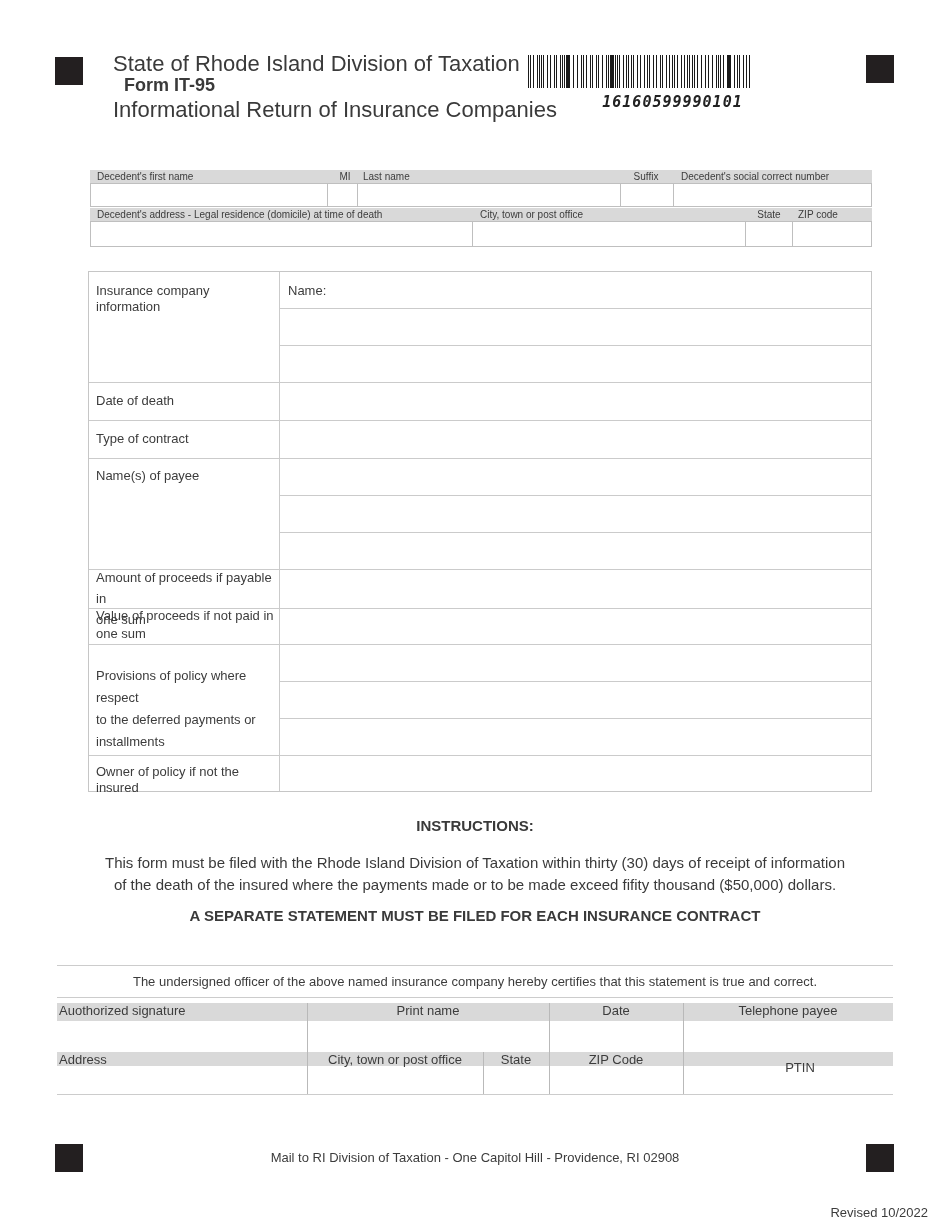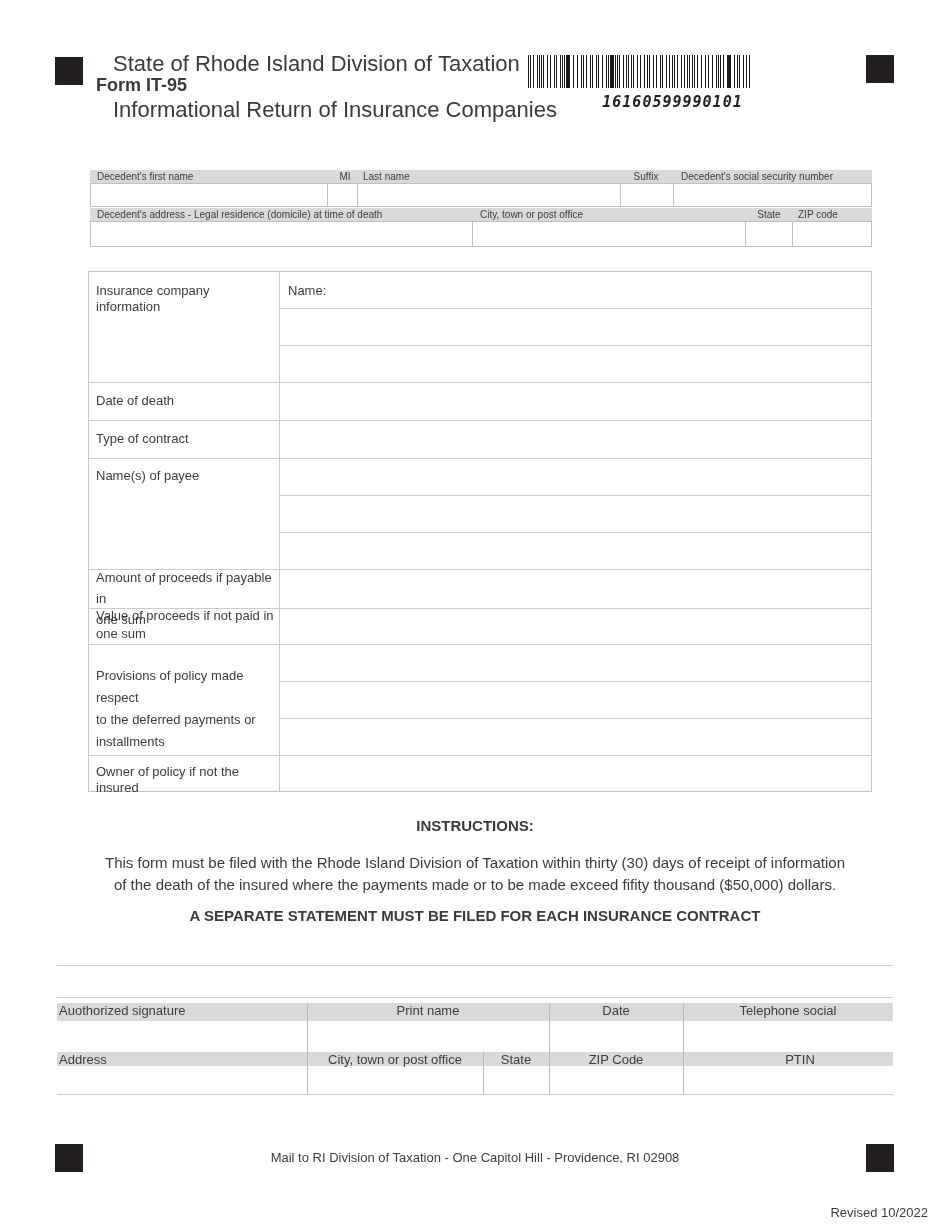--- a/index.html
+++ b/index.html
@@ -29,21 +29,21 @@
 <body>
 
 <div class="page">
 
   <div class="regmark" style="left:55px;top:57px;"></div>
   <div class="regmark" style="left:866px;top:55px;"></div>
   <div class="regmark" style="left:55px;top:1144px;"></div>
   <div class="regmark" style="left:866px;top:1144px;"></div>
 
   <div class="hdr1" style="left:113px;top:54px;">State of Rhode Island Division of Taxation</div>
-  <div class="hdr1 bold" style="left:96px;top:75px;font-size:18px;">Form IT-95</div>
+  <div class="hdr1 bold" style="left:124px;top:75px;font-size:18px;">Form IT-95</div>
   <div class="hdr1" style="left:113px;top:100px;">Informational Return of Insurance Companies</div>
 
   <div class="abs" style="left:528px;top:55px;width:289px;height:33px;display:flex;overflow:hidden;">
       <div style="flex: 0 0 auto; height: 100%; width: 1px; margin-right: 1px; background: rgb(26, 26, 26);"></div>
       <div style="flex: 0 0 auto; height: 100%; width: 1px; margin-right: 2px; background: rgb(26, 26, 26);"></div>
       <div style="flex: 0 0 auto; height: 100%; width: 1px; margin-right: 3px; background: rgb(26, 26, 26);"></div>
       <div style="flex: 0 0 auto; height: 100%; width: 1px; margin-right: 1px; background: rgb(26, 26, 26);"></div>
       <div style="flex: 0 0 auto; height: 100%; width: 1px; margin-right: 1px; background: rgb(26, 26, 26);"></div>
       <div style="flex: 0 0 auto; height: 100%; width: 1px; margin-right: 1px; background: rgb(26, 26, 26);"></div>
       <div style="flex: 0 0 auto; height: 100%; width: 1px; margin-right: 3px; background: rgb(26, 26, 26);"></div>
@@ -114,21 +114,21 @@
       <div style="flex: 0 0 auto; height: 100%; width: 1px; margin-right: 2px; background: rgb(26, 26, 26);"></div>
     </div>
   <div class="bcnum" style="left:528px;top:93px;width:289px;">16160599990101</div>
 
   <div class="abs" style="left:90px;top:170px;width:782px;height:77px;">
     <div class="strip" style="left:0;top:0;width:782px;height:13px;">
       <span class="slabel" style="left:7px;top:0;">Decedent's first name</span>
       <span class="slabel center" style="left:241px;top:0;width:28px;">MI</span>
       <span class="slabel" style="left:273px;top:0;">Last name</span>
       <span class="slabel center" style="left:528px;top:0;width:56px;">Suffix</span>
-      <span class="slabel" style="left:591px;top:0;">Decedent's social security number</span>
+      <span class="slabel" style="left:591px;top:0;">Decedent's social correct number</span>
     </div>
     <div class="cell" style="left:0;top:13px;width:238px;height:24px;"></div>
     <div class="cell" style="left:237px;top:13px;width:31px;height:24px;"></div>
     <div class="cell" style="left:267px;top:13px;width:264px;height:24px;"></div>
     <div class="cell" style="left:530px;top:13px;width:54px;height:24px;"></div>
     <div class="cell" style="left:583px;top:13px;width:199px;height:24px;"></div>
     <div class="strip" style="left:0;top:38px;width:782px;height:13px;">
       <span class="slabel" style="left:7px;top:0;">Decedent's address - Legal residence (domicile) at time of death</span>
       <span class="slabel" style="left:390px;top:0;">City, town or post office</span>
       <span class="slabel center" style="left:655px;top:0;width:48px;">State</span>
@@ -160,21 +160,21 @@
     <div class="gline" style="left:190px;top:446px;width:592px;"></div>
 
     <div class="tlabel" style="left:7px;top:11px;width:178px;">Insurance company information</div>
     <div class="tlabel" style="left:7px;top:121px;">Date of death</div>
     <div class="tlabel" style="left:7px;top:159px;">Type of contract</div>
     <div class="tlabel" style="left:7px;top:196px;">Name(s) of payee</div>
     <div class="tlabel pre" style="left:7px;top:295px;width:180px;line-height:21px;">Amount of proceeds if payable in
 one sum</div>
     <div class="tlabel pre" style="left:7px;top:335px;width:180px;line-height:18px;">Value of proceeds if not paid in
 one sum</div>
-    <div class="tlabel pre" style="left:7px;top:393px;width:180px;line-height:22px;">Provisions of policy made respect
+    <div class="tlabel pre" style="left:7px;top:393px;width:180px;line-height:22px;">Provisions of policy where respect
 to the deferred payments or
 installments</div>
     <div class="tlabel" style="left:7px;top:492px;width:180px;">Owner of policy if not the insured</div>
 
     <div class="field" style="left:191px;top:0;width:591px;height:36px;">
       <span class="tlabel" style="left:8px;top:11px;">Name:</span>
     </div>
     <div class="field" style="left:191px;top:73px;width:591px;height:37px;"></div>
     <div class="field" style="left:191px;top:110px;width:591px;height:38px;"></div>
     <div class="field" style="left:191px;top:148px;width:591px;height:38px;"></div>
@@ -189,42 +189,43 @@
     <div class="field" style="left:191px;top:483px;width:591px;height:37px;"></div>
   </div>
 
   <div class="instr bold center" style="left:0;right:0;top:817px;">INSTRUCTIONS:</div>
   <div class="instr center pre" style="left:90px;top:852px;width:770px;line-height:21.5px;">This form must be filed with the Rhode Island Division of Taxation within thirty (30) days of receipt of information
 of the death of the insured where the payments made or to be made exceed fifity thousand ($50,000) dollars.</div>
   <div class="instr bold center" style="left:0;right:0;top:907px;">A SEPARATE STATEMENT MUST BE FILED FOR EACH INSURANCE CONTRACT</div>
 
   <div class="abs" style="left:57px;top:965px;width:836px;height:131px;">
     <div class="hline" style="left:0;top:0;width:836px;"></div>
+    <div class="tlabel center" style="left:0;top:9px;width:836px;">The undersigned officer of the above named insurance company hereby certifies that this statement is true and correct.</div>
     <div class="hline" style="left:0;top:32px;width:836px;"></div>
 
     <div class="strip" style="left:0;top:38px;width:836px;height:18px;">
       <span class="slabel2" style="left:2px;top:1px;">Auothorized signature</span>
       <span class="slabel2 center" style="left:250px;top:1px;width:242px;">Print name</span>
       <span class="slabel2 center" style="left:492px;top:1px;width:134px;">Date</span>
-      <span class="slabel2 center" style="left:626px;top:1px;width:210px;">Telephone social</span>
+      <span class="slabel2 center" style="left:626px;top:1px;width:210px;">Telephone payee</span>
     </div>
     <div class="vline" style="left:250px;top:38px;height:49px;"></div>
     <div class="vline" style="left:492px;top:38px;height:49px;"></div>
     <div class="vline" style="left:626px;top:38px;height:49px;"></div>
     <div class="field" style="left:0;top:52px;width:250px;height:35px;"></div>
     <div class="field" style="left:250px;top:52px;width:242px;height:35px;"></div>
     <div class="field" style="left:492px;top:52px;width:134px;height:35px;"></div>
     <div class="field" style="left:626px;top:52px;width:210px;height:35px;"></div>
 
     <div class="strip" style="left:0;top:87px;width:836px;height:14px;">
       <span class="slabel2" style="left:2px;top:1px;">Address</span>
       <span class="slabel2 center" style="left:250px;top:1px;width:176px;">City, town or post office</span>
       <span class="slabel2 center" style="left:426px;top:1px;width:66px;">State</span>
       <span class="slabel2 center" style="left:492px;top:1px;width:134px;">ZIP Code</span>
-      <span class="slabel2 center" style="left:626px;top:1px;width:234px;">PTIN</span>
+      <span class="slabel2 center" style="left:626px;top:9px;width:234px;">PTIN</span>
     </div>
     <div class="vline" style="left:250px;top:87px;height:42px;"></div>
     <div class="vline" style="left:426px;top:87px;height:42px;"></div>
     <div class="vline" style="left:492px;top:87px;height:42px;"></div>
     <div class="vline" style="left:626px;top:87px;height:42px;"></div>
     <div class="field" style="left:0;top:101px;width:250px;height:28px;"></div>
     <div class="field" style="left:250px;top:101px;width:176px;height:28px;"></div>
     <div class="field" style="left:426px;top:101px;width:66px;height:28px;"></div>
     <div class="field" style="left:492px;top:101px;width:134px;height:28px;"></div>
     <div class="field" style="left:626px;top:101px;width:210px;height:28px;"></div>

